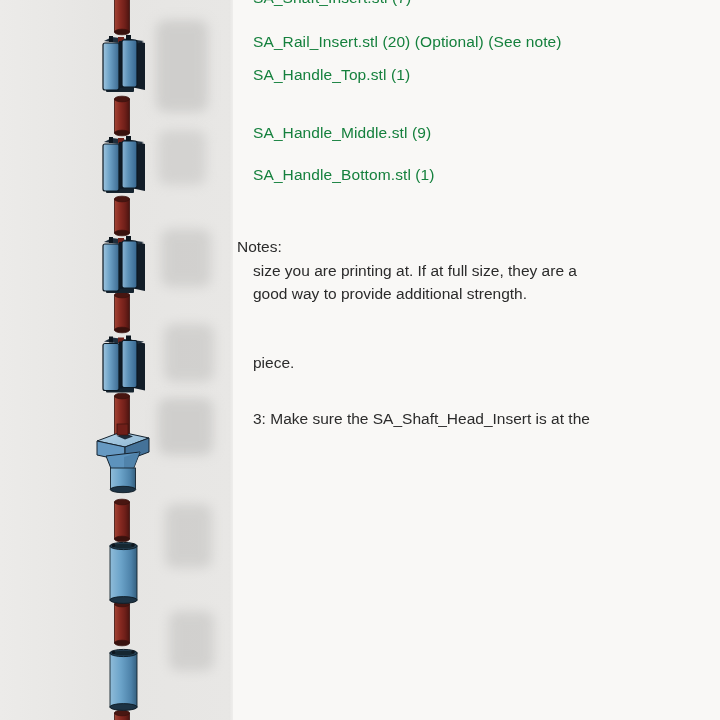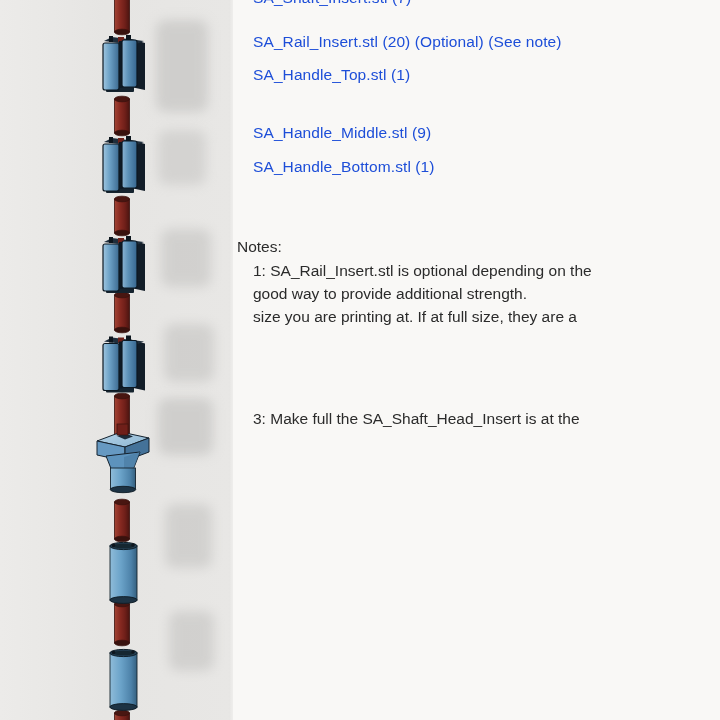--- a/index.html
+++ b/index.html
@@ -37,21 +37,21 @@
     height: 720px;
     background: #f9f8f6;
     overflow: hidden;
   }
   .part-item {
     position: absolute;
     left: 20px;
     white-space: nowrap;
     font-size: 15.5px;
     letter-spacing: 0.1px;
-    color: #1d4ed8;
+    color: #15803d;
   }
   .notes-heading {
     position: absolute;
     left: 4px;
     font-size: 15.5px;
     color: #2b2b2b;
     white-space: nowrap;
   }
   .note-para {
     position: absolute;
@@ -200,34 +200,34 @@
 
   <div class="panel-divide"></div>
 
   <div class="right-panel">
 
     <div>
       <div class="part-item" style="top:-11px">SA_Shaft_Insert.stl (7)</div>
       <div class="part-item" style="top:33px">SA_Rail_Insert.stl (20) (Optional) (See note)</div>
       <div class="part-item" style="top:66px">SA_Handle_Top.stl (1)</div>
       <div class="part-item" style="top:124px">SA_Handle_Middle.stl (9)</div>
-      <div class="part-item" style="top:158px">SA_Handle_Bottom.stl (1)</div>
+      <div class="part-item" style="top:166px">SA_Handle_Bottom.stl (1)</div>
     </div>
 
     <div>
       <div class="notes-heading" style="top:238px">Notes:</div>
 
       <div class="note-para" style="top:259px">
-        <div>1: SA_Rail_Insert.stl is optional depending on the</div>
+        <div>size you are printing at.  If at full size, they are a</div>
         <div>good way to provide additional strength.</div>
-        <div>size you are printing at.  If at full size, they are a</div>
       </div>
 
       <div class="note-para" style="top:351px">
+        <div>piece.</div>
       </div>
 
       <div class="note-para" style="top:407px">
-        <div>3: Make full the SA_Shaft_Head_Insert is at the</div>
+        <div>3: Make sure the SA_Shaft_Head_Insert is at the</div>
       </div>
     </div>
 
   </div>
 </div>
 
 </body></html>

